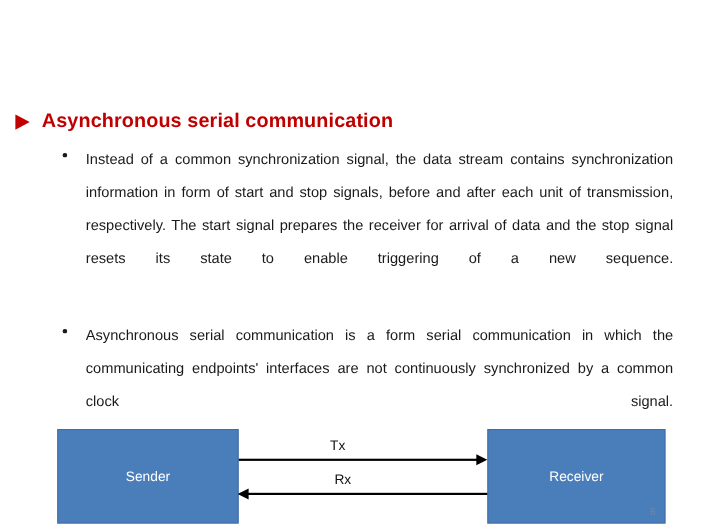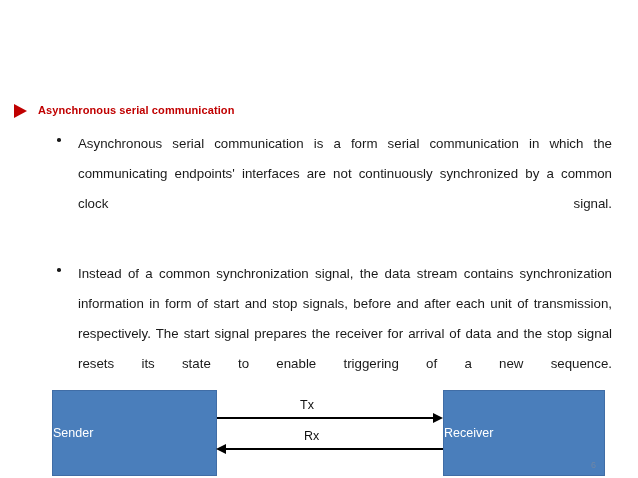--- a/index.html
+++ b/index.html
@@ -64,21 +64,21 @@
     left: 14px;
     top: 4px;
     width: 0;
     height: 0;
     border-top: 7px solid transparent;
     border-bottom: 7px solid transparent;
     border-left: 13px solid #C00000;
   }
   .heading-text {
     color: #C00000;
-    font-size: 11px;
+    font-size: 18px;
     font-weight: bold;
     line-height: 18px;
     letter-spacing: 0.1px;
     margin-top: 14px;
   }
 
   .bullet-block {
     position: relative;
     margin-left: 57px;
     margin-right: 26px;
@@ -117,21 +117,21 @@
   }
   .node-box {
     position: absolute;
     background: #4a7ebb;
     border: 1px solid #3a63999e;
     box-sizing: border-box;
     color: #ffffff;
     font-size: 12.5px;
     display: flex;
     align-items: center;
-    justify-content: flex-start;
+    justify-content: center;
   }
   #sender-box {
     left: 52px;
     top: 2px;
     width: 165px;
     height: 86px;
   }
   #receiver-box {
     left: 443px;
     top: 2px;
@@ -210,26 +210,26 @@
 
   <div id="body-area">
 
     <div class="heading-row">
       <span class="heading-arrow"></span>
       <span class="heading-text">Asynchronous serial communication</span>
     </div>
 
     <div class="bullet-block">
       <span class="bullet-dot"></span>
-      <div class="bullet-text">Asynchronous serial communication is a form serial communication in which the communicating endpoints' interfaces are not continuously synchronized by a common clock signal.</div>
+      <div class="bullet-text">Instead of a common synchronization signal, the data stream contains synchronization information in form of start and stop signals, before and after each unit of transmission, respectively. The start signal prepares the receiver for arrival of data and the stop signal resets its state to enable triggering of a new sequence.</div>
     </div>
 
     <div class="bullet-block">
       <span class="bullet-dot"></span>
-      <div class="bullet-text">Instead of a common synchronization signal, the data stream contains synchronization information in form of start and stop signals, before and after each unit of transmission, respectively. The start signal prepares the receiver for arrival of data and the stop signal resets its state to enable triggering of a new sequence.</div>
+      <div class="bullet-text">Asynchronous serial communication is a form serial communication in which the communicating endpoints' interfaces are not continuously synchronized by a common clock signal.</div>
     </div>
 
   </div>
 
   <div id="diagram">
 
     <div id="sender-box" class="node-box">
       <span>Sender</span>
     </div>
 

